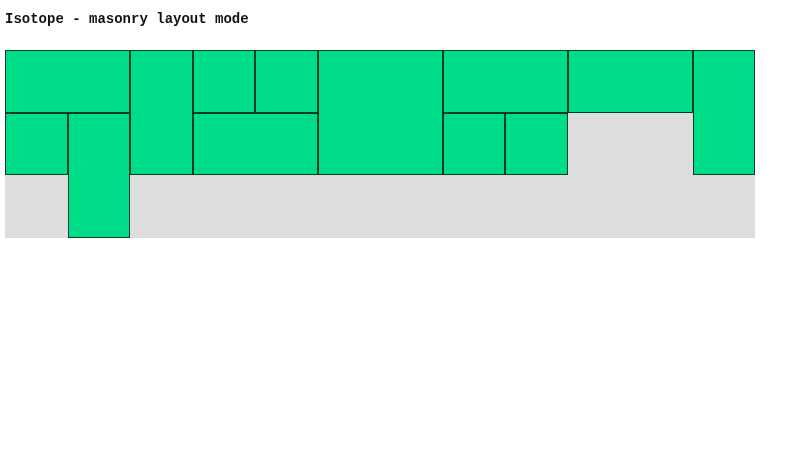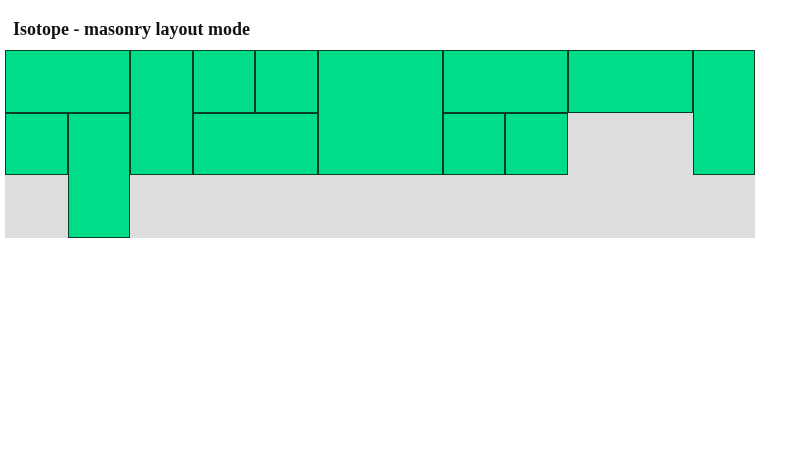--- a/index.html
+++ b/index.html
@@ -1,19 +1,19 @@
 <!DOCTYPE html>
 <html><head>
   <meta charset="utf-8">
   <style>
     html, body { margin: 0; padding: 0; background: #ffffff; }
     body { width: 800px; height: 450px; position: relative; overflow: hidden;
            font-family: "Liberation Sans", sans-serif; }
-    h1 { position: absolute; left: 5px; top: 11px; margin: 8px; font-size: 18px;
-         font-weight: bold; color: #111; font-family: Liberation Serif, serif; }
+    h1 { position: absolute; left: 5px; top: 11px; margin: 0; font-size: 14px;
+         font-weight: bold; color: #111; font-family: Liberation Mono, monospace; }
     .grid { position: absolute; left: 5px; top: 50px; width: 750px; height: 187.5px;
             background: #dddddd; }
     .grid-item { position: absolute; box-sizing: border-box; background: #00dd88;
                  border: 1px solid #073; border-color: #0b3d24; }
   </style>
 </head>
 <body>
 
 <h1>Isotope - masonry layout mode</h1>
 

